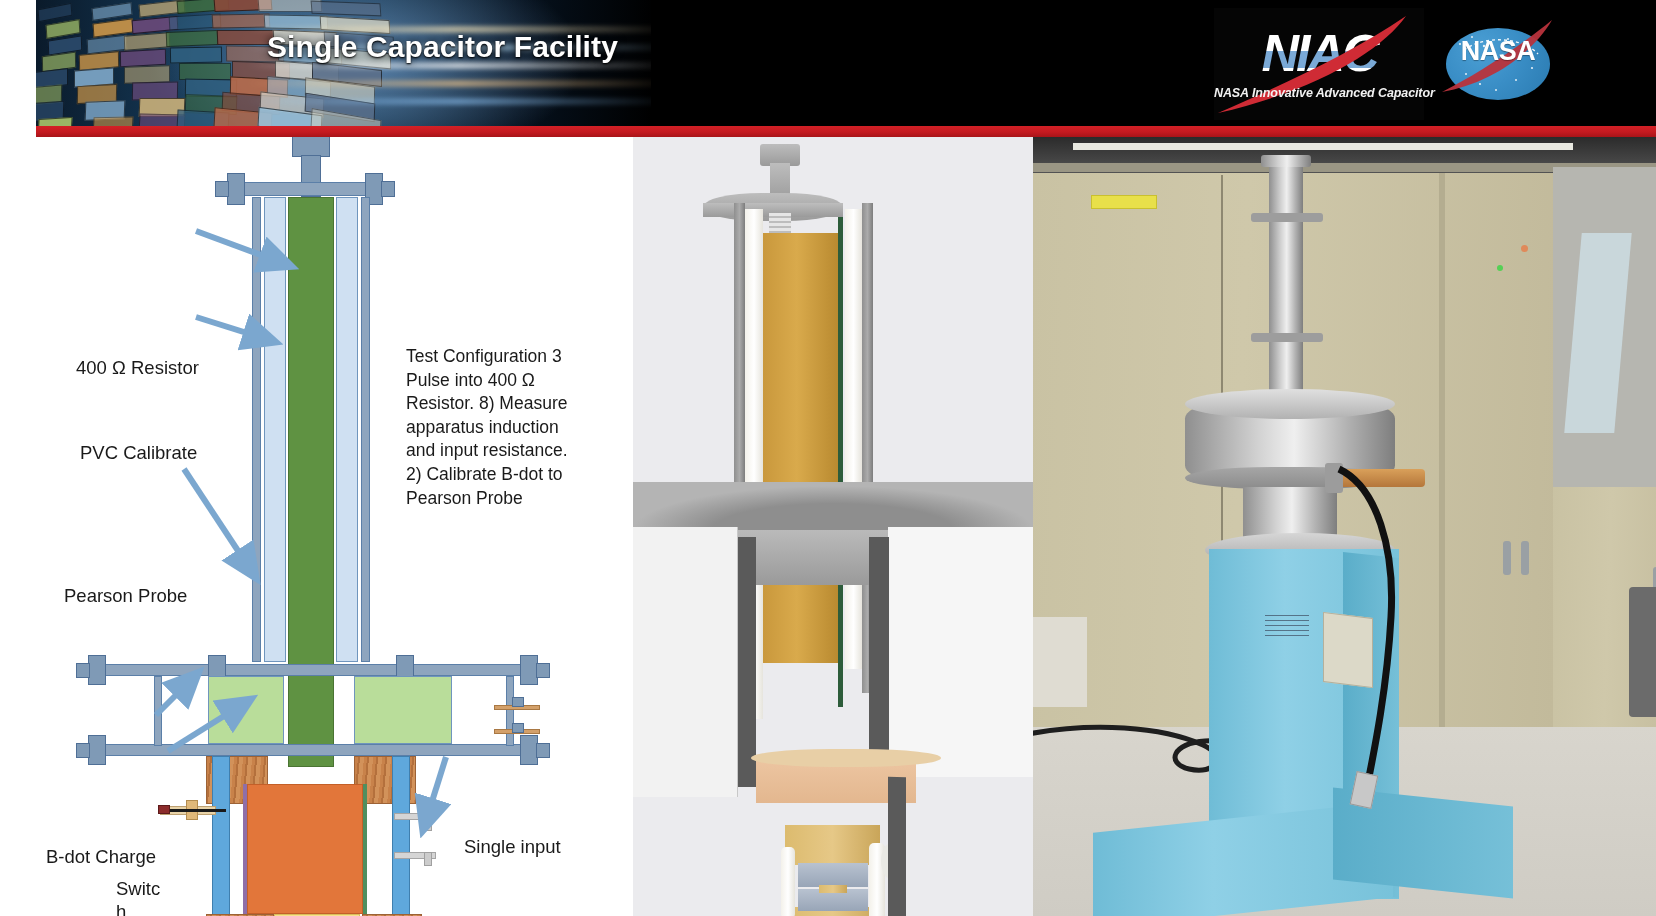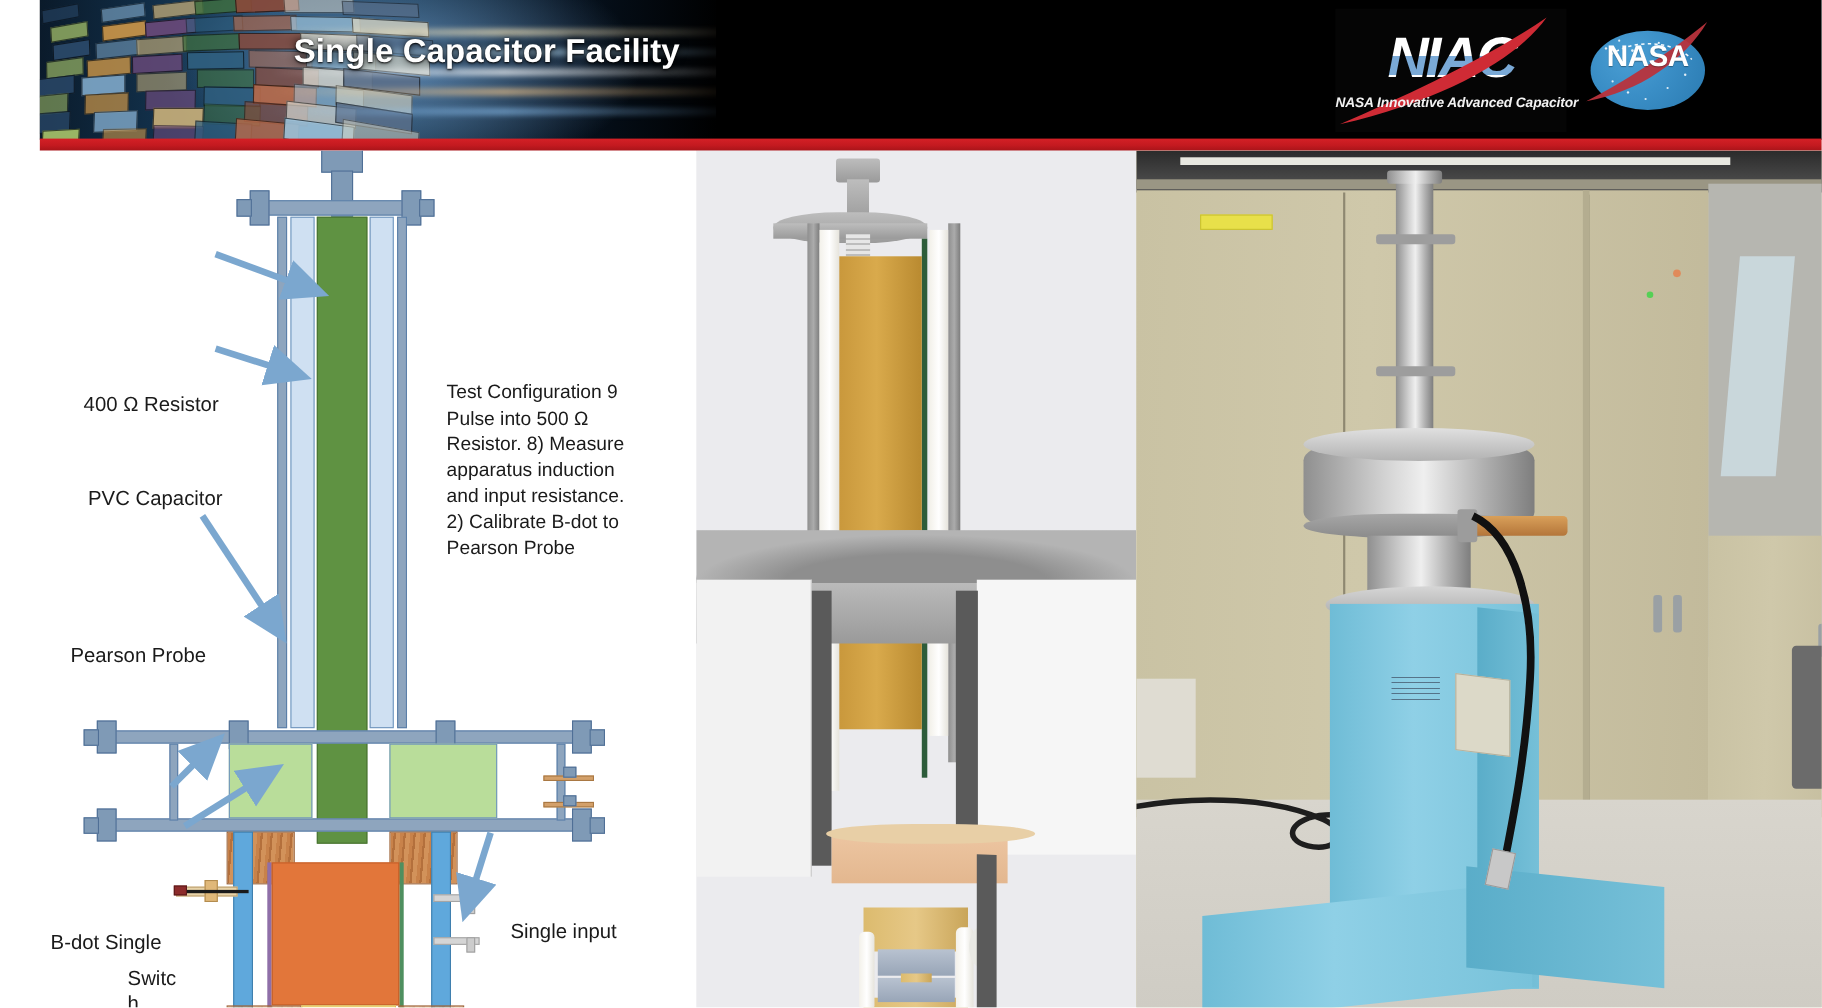--- a/index.html
+++ b/index.html
@@ -322,31 +322,31 @@
       </defs>
       <line x1="160" y1="94" x2="252" y2="128" stroke="#7ba7cf" stroke-width="6" marker-end="url(#ah)"></line>
       <line x1="160" y1="180" x2="236" y2="204" stroke="#7ba7cf" stroke-width="6" marker-end="url(#ah)"></line>
       <line x1="148" y1="332" x2="218" y2="438" stroke="#7ba7cf" stroke-width="6" marker-end="url(#ah)"></line>
       <line x1="120" y1="578" x2="160" y2="538" stroke="#7ba7cf" stroke-width="6" marker-end="url(#ah)"></line>
       <line x1="132" y1="614" x2="212" y2="564" stroke="#7ba7cf" stroke-width="6" marker-end="url(#ah)"></line>
       <line x1="410" y1="620" x2="388" y2="690" stroke="#7ba7cf" stroke-width="6" marker-end="url(#ah)"></line>
     </svg>
 
     <div class="lbl" style="left:40px;  top:220px;">400 Ω Resistor</div>
-    <div class="lbl" style="left:44px;  top:305px;">PVC Capacitor</div>
+    <div class="lbl" style="left:44px;  top:305px;">PVC Calibrate</div>
     <div class="lbl" style="left:28px;  top:448px;">Pearson Probe</div>
-    <div class="lbl" style="left:10px;  top:709px;">B-dot Single</div>
+    <div class="lbl" style="left:10px;  top:709px;">B-dot Charge</div>
     <div class="lbl" style="left:80px;  top:741px;">Switc</div>
     <div class="lbl" style="left:80px;  top:764px;">h</div>
     <div class="lbl" style="left:428px; top:699px;">Single input</div>
     <div class="lbl" style="left:428px; top:777px;">Charge Line</div>
 
     <div class="textblock">
-      <div>Test Configuration 9</div>
-      <div>Pulse into 500 Ω</div>
+      <div>Test Configuration 3</div>
+      <div>Pulse into 400 Ω</div>
       <div>Resistor.  8) Measure</div>
       <div>apparatus induction</div>
       <div>and input resistance.</div>
       <div>2) Calibrate B-dot to</div>
       <div>Pearson Probe</div>
     </div>
   </div>
 
   <div class="panel-cad">
 

